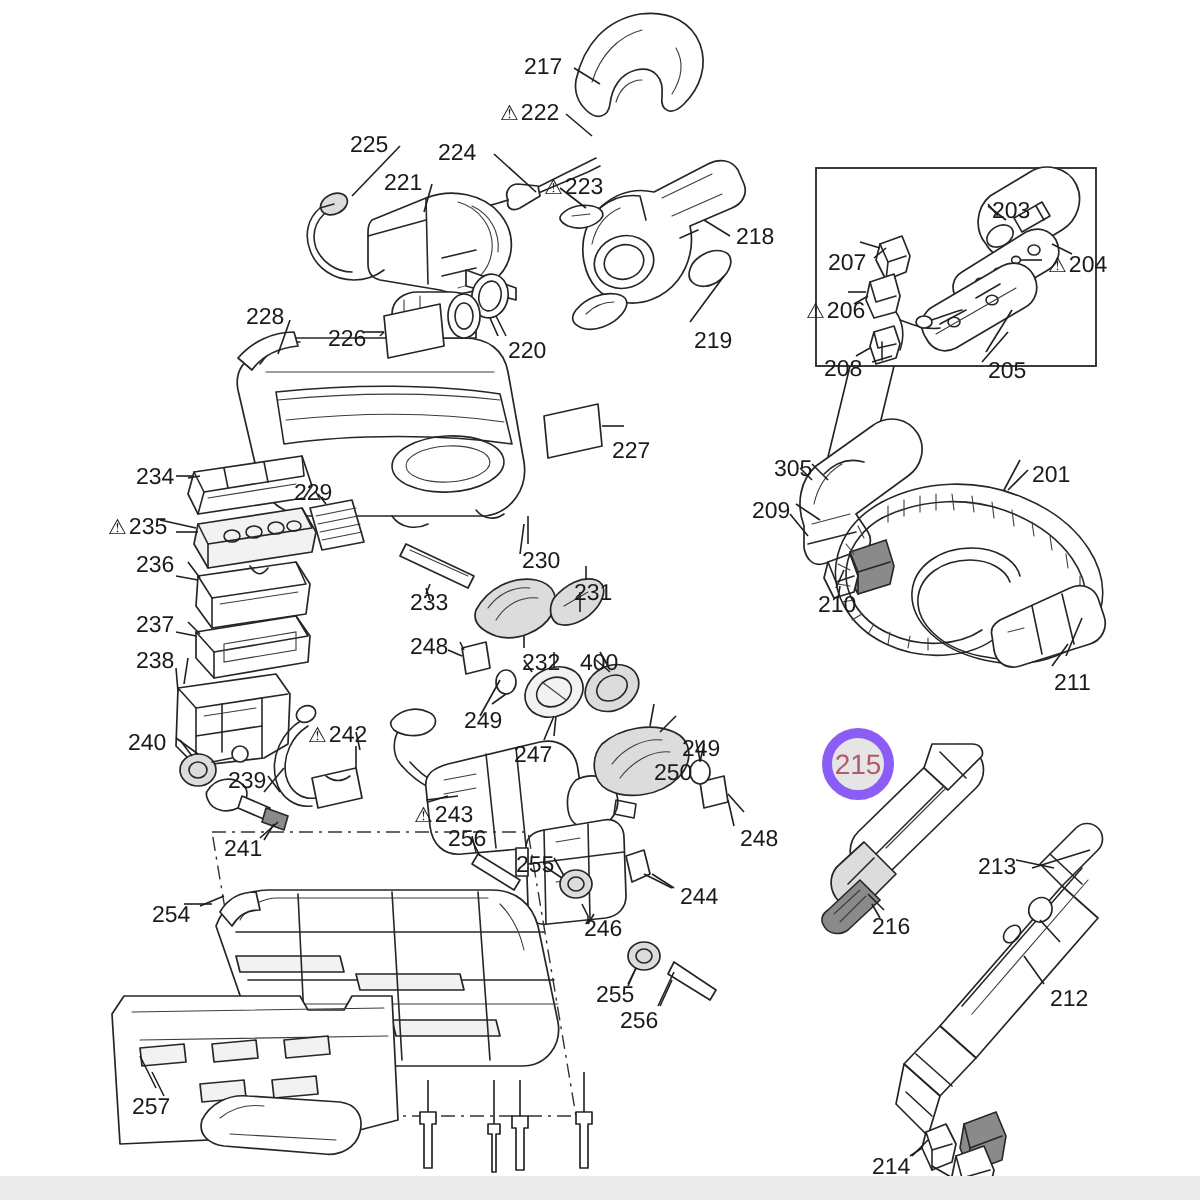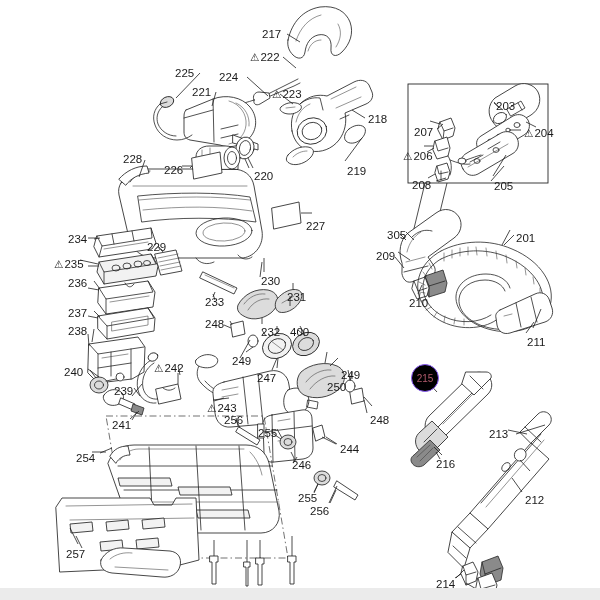--- a/index.html
+++ b/index.html
@@ -3,22 +3,22 @@
 <meta charset="utf-8">
 <style>
   html,body{margin:0;padding:0;background:#ffffff;}
   body{width:600px;height:600px;font-family:"Liberation Sans",sans-serif;}
   #stage{position:relative;width:600px;height:600px;overflow:hidden;background:#fff;}
   #svgroot{position:absolute;left:0;top:0;width:600px;height:600px;}
   .lbl{position:absolute;font-family:"Liberation Sans",sans-serif;font-size:11.5px;color:#1a1a1a;
        white-space:nowrap;letter-spacing:0px;line-height:12px;}
   .lbl.warn::before{content:"\26A0";font-size:10.5px;margin-right:1px;color:#1a1a1a;}
   .hl{position:absolute;width:26px;height:26px;border-radius:50%;
-      background:#000000;border:1px solid #8b5cf6;display:flex;align-items:center;
-      justify-content:center;font-size:10px;color:#b05a6b;font-family:"Liberation Sans",sans-serif;}
+      background:#e5e5e5;border:5px solid #8b5cf6;display:flex;align-items:center;
+      justify-content:center;font-size:14px;color:#b05a6b;font-family:"Liberation Sans",sans-serif;}
   #footerbar{position:absolute;left:0;bottom:0;width:600px;height:12px;background:#ebebeb;}
 </style>
 </head>
 <body>
 
 <div id="stage">
 
 <svg id="svgroot" viewBox="0 0 600 600">
   <defs>
     <style>

